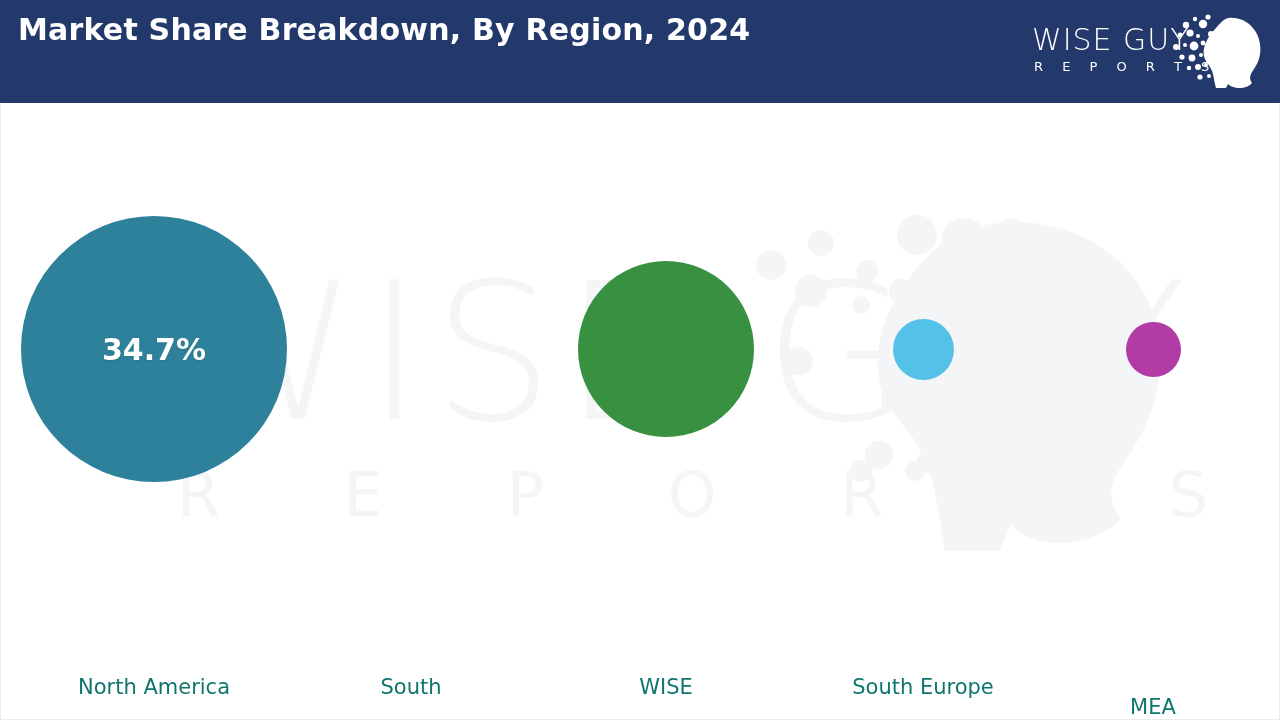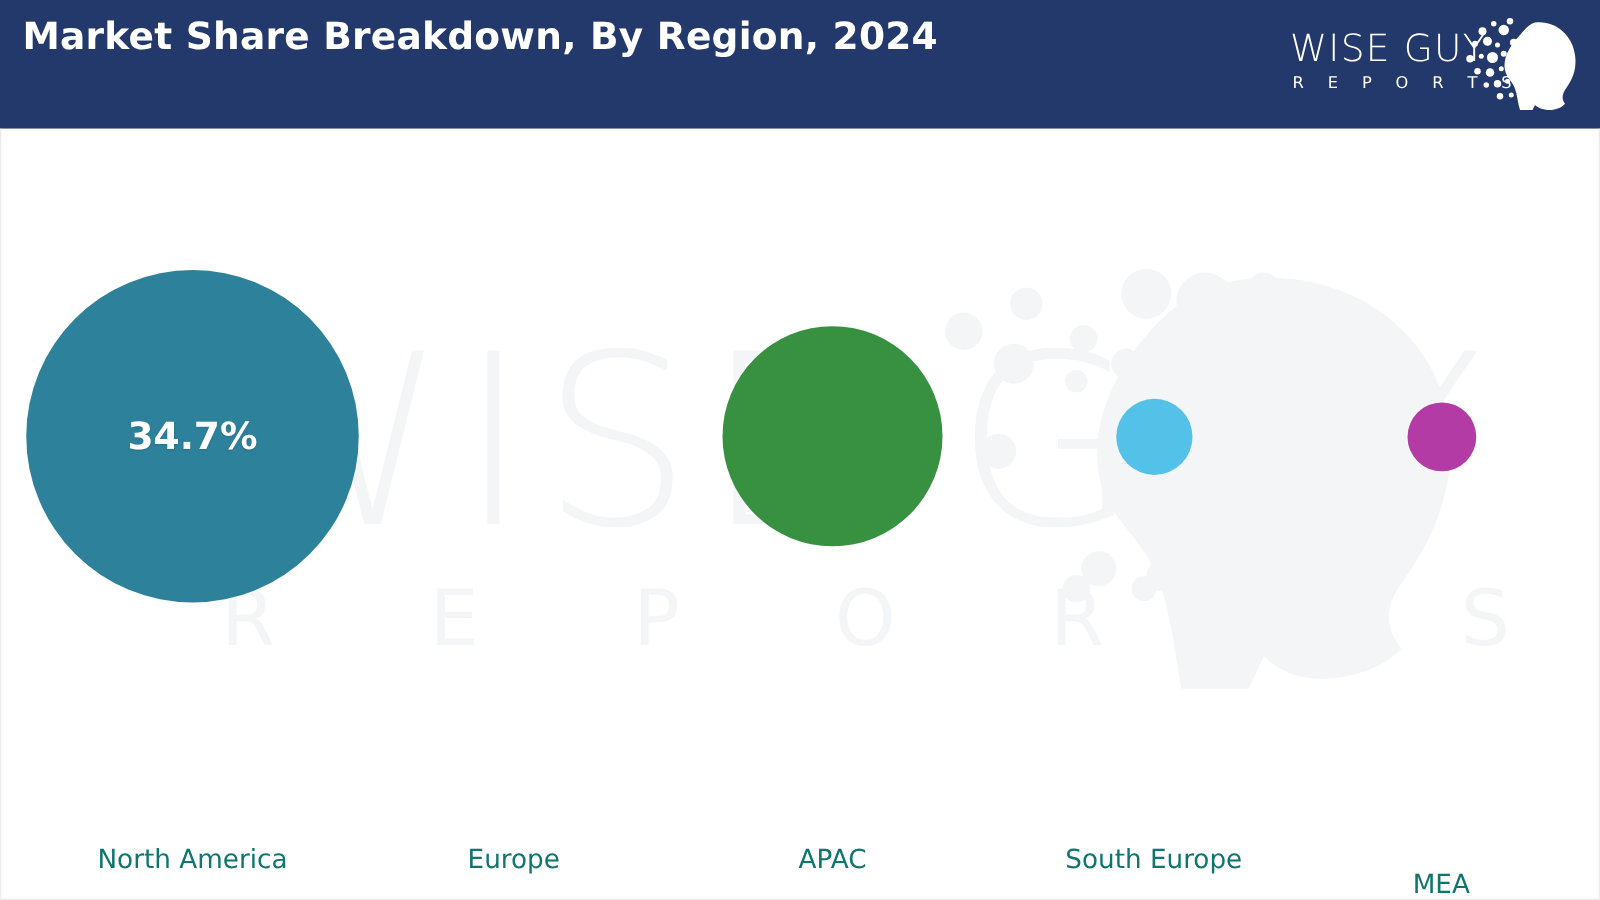--- a/index.html
+++ b/index.html
@@ -279,20 +279,20 @@
       </div>
 
       <div class="bubble" style="width:55px;height:55px;left:1125px;top:219px;background:#b23ba6;">
         <span class="bubble-value" style="font-size:14px;"></span>
       </div>
 
     </div>
 
     <div class="cat-labels">
       <div class="cat-label" style="left:153px;top:572px;">North America</div>
-      <div class="cat-label" style="left:410px;top:572px;">Europe</div>
-      <div class="cat-label" style="left:665px;top:572px;">APAC</div>
+      <div class="cat-label" style="left:410px;top:572px;">South</div>
+      <div class="cat-label" style="left:665px;top:572px;">WISE</div>
       <div class="cat-label" style="left:922px;top:572px;">South Europe</div>
       <div class="cat-label" style="left:1152px;top:592px;">MEA</div>
     </div>
 
   </div>
 </div>
 
 </body></html>

